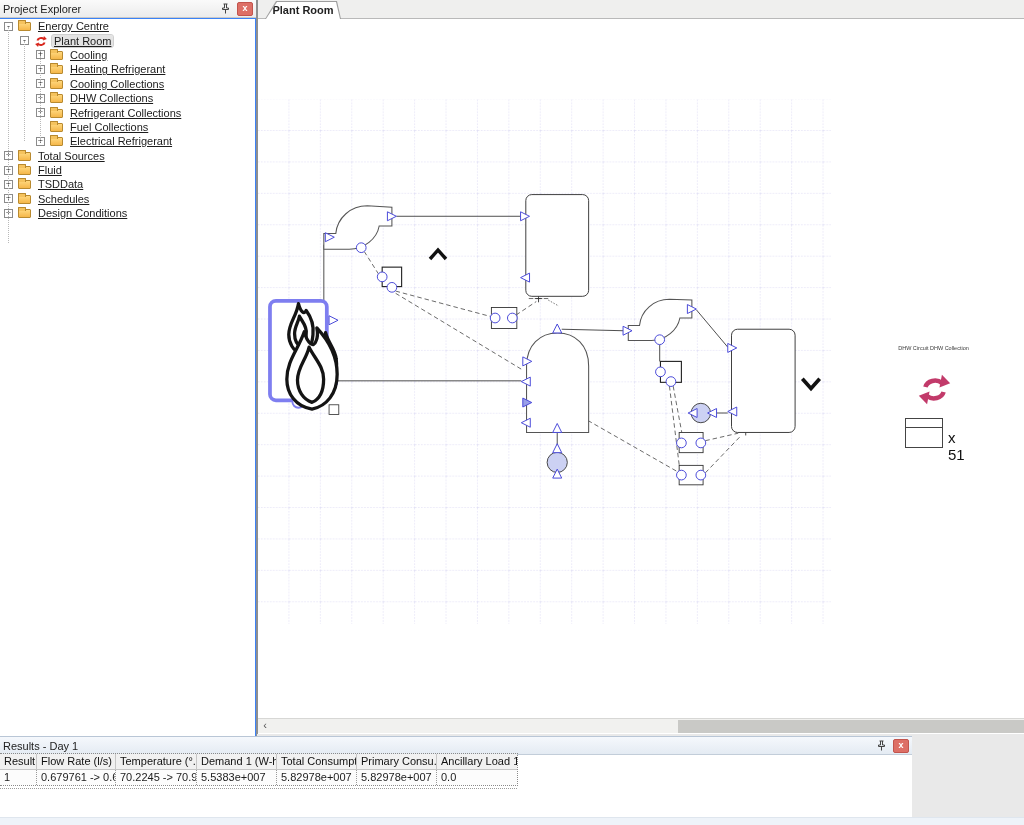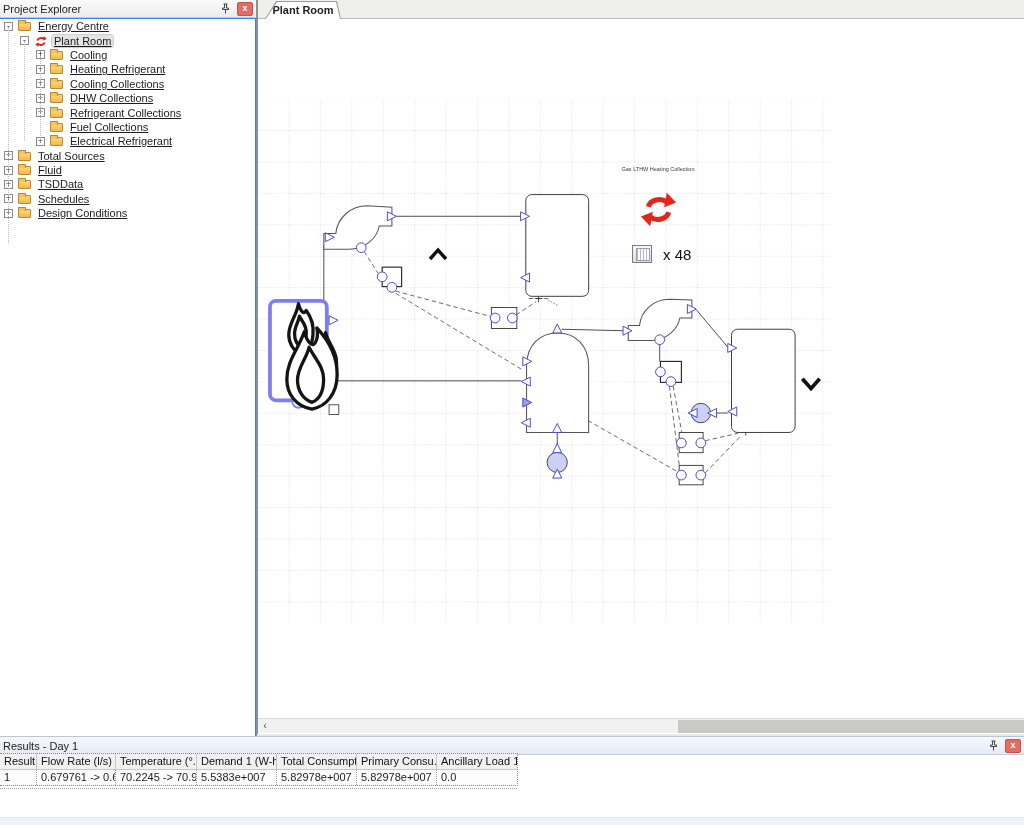--- a/index.html
+++ b/index.html
@@ -58,21 +58,21 @@
   .tankicon{position:absolute;width:38px;height:30px;border:1.5px solid #444;background:#fff;box-sizing:border-box;}
   .tankicon i{position:absolute;left:0;right:0;top:8px;border-top:1.2px solid #444;}
   .chev{position:absolute;}
 
   
   #hscroll{position:absolute;left:0;bottom:1px;width:766px;height:14px;background:#f1f1ef;border-top:1px solid #d7d7d5;}
   .sbtn{position:absolute;left:0;top:0;width:14px;height:14px;color:#555;font-size:11px;line-height:13px;text-align:center;}
   .sthumb{position:absolute;left:420px;right:0;top:1px;bottom:0;background:#c9c9c6;}
 
   
-  #results{left:0;top:736px;width:1024px;height:89px;background:#fff;}
+  #results{left:0;top:736px;width:912px;height:89px;background:#fff;}
   #results .panel-titlebar{background:linear-gradient(#f5f8fc,#e4ebf3);border-top:1px solid #b9c6d6;border-bottom:1px solid #c2cdd9;}
   .rtable{position:absolute;left:0;top:17px;width:517px;border:1px dotted #8a8a8a;border-left:none;}
   .rrow{display:flex;}
   .rcell{box-sizing:border-box;border-right:1px solid #c6c6c6;padding:1px 4px 2px 4px;overflow:hidden;white-space:nowrap;}
   .rhead .rcell{background:#f1f1f1;border-bottom:1px solid #c6c6c6;color:#111;}
   .rdata .rcell{background:#fcfcfc;border-right:1px dotted #9a9a9a;}
   .c0{width:37px}.c1{width:79px}.c2{width:81px}.c3{width:80px}.c4{width:80px}.c5{width:80px}.c6{width:80px;border-right:none!important}
   .dotline{position:absolute;left:0;top:52px;width:517px;border-top:1px dotted #9a9a9a;}
   #footer{left:0;top:817px;width:1024px;height:8px;background:#eef3f9;border-top:1px solid #dfe6ee;}
 </style>
@@ -319,39 +319,39 @@
           <path d="M21,56 C16,53 14,48 14,42 C14,35 18,30 19,24 C22,30 27,34 26,42 C26,49 24,54 21,56 Z"></path>
           <path d="M45,98 C37,94 33,85 34,75 C35,62 44,56 46,41 C49,52 56,58 57,68 C59,83 53,94 45,98 Z"></path>
           <path d="M45,90 C41,87 39,81 40,74 C41,66 46,62 47,53 C49,60 52,66 52,73 C52,82 49,88 45,90 Z"></path>
           <path d="M32,120 C15,117 6,104 6,89 C6,70 18,58 24,40 C27,52 34,57 36,50 C38,46 38,41 37,36 C50,50 58,66 58,84 C58,104 47,117 32,120 Z"></path>
           <path d="M32,113 C23,110 17,101 17,90 C17,77 26,69 29,56 C35,68 44,76 44,89 C44,102 39,110 32,113 Z"></path>
         </g>
       </svg>
     </div>
 
     
-    <div class="node" style="left:358px;top:127px;width:84px;height:136px;">
-      <div class="ntitle" style="top:21px;">Gas LTHW Heating Collection</div>
-      <svg class="recycle" style="left:24px;top:46px;" width="37" height="37" viewBox="0 0 40 40">
-        <g stroke="#e4251b" stroke-width="5.5" fill="none">
+
+    
+    <div class="node" style="left:633px;top:307px;width:85px;height:138px;">
+      <div class="ntitle" style="top:20px;">DHW Circuit DHW Collection</div>
+      <svg class="recycle" style="left:27px;top:48px;" width="33" height="33" viewBox="0 0 40 40">
+        <g stroke="#c23a6a" stroke-width="5.5" fill="none">
             <path d="M9,17 A 12,10 0 0 1 29,12"></path>
             <path d="M31,23 A 12,10 0 0 1 11,28"></path>
           </g>
-        <g fill="#e4251b">
+        <g fill="#c23a6a">
             <polygon points="29,2 39,12.5 26,17.5"></polygon>
             <polygon points="11,38 1,27.5 14,22.5"></polygon>
           </g>
       </svg>
-      <span class="radicon" style="left:16px;top:100px;">
+      <span class="tankicon" style="left:14px;top:93px;">
           <i></i>
         </span>
-      <span class="mult" style="left:47px;top:101px;">x 48</span>
-    </div>
-
-    
+      <span class="mult" style="left:57px;top:104px;">x 51</span>
+    </div>
 
     
     <svg class="chev" style="left:168px;top:225px;" width="24" height="24" viewBox="0 0 24 24">
       <polyline points="4,16 12,7 20,16" stroke="#111" stroke-width="3.4" fill="none"></polyline>
     </svg>
     <svg class="chev" style="left:540px;top:352px;" width="26" height="26" viewBox="0 0 24 24">
       <polyline points="4,8 12,17 20,8" stroke="#111" stroke-width="3.4" fill="none"></polyline>
     </svg>
   </div>
 

